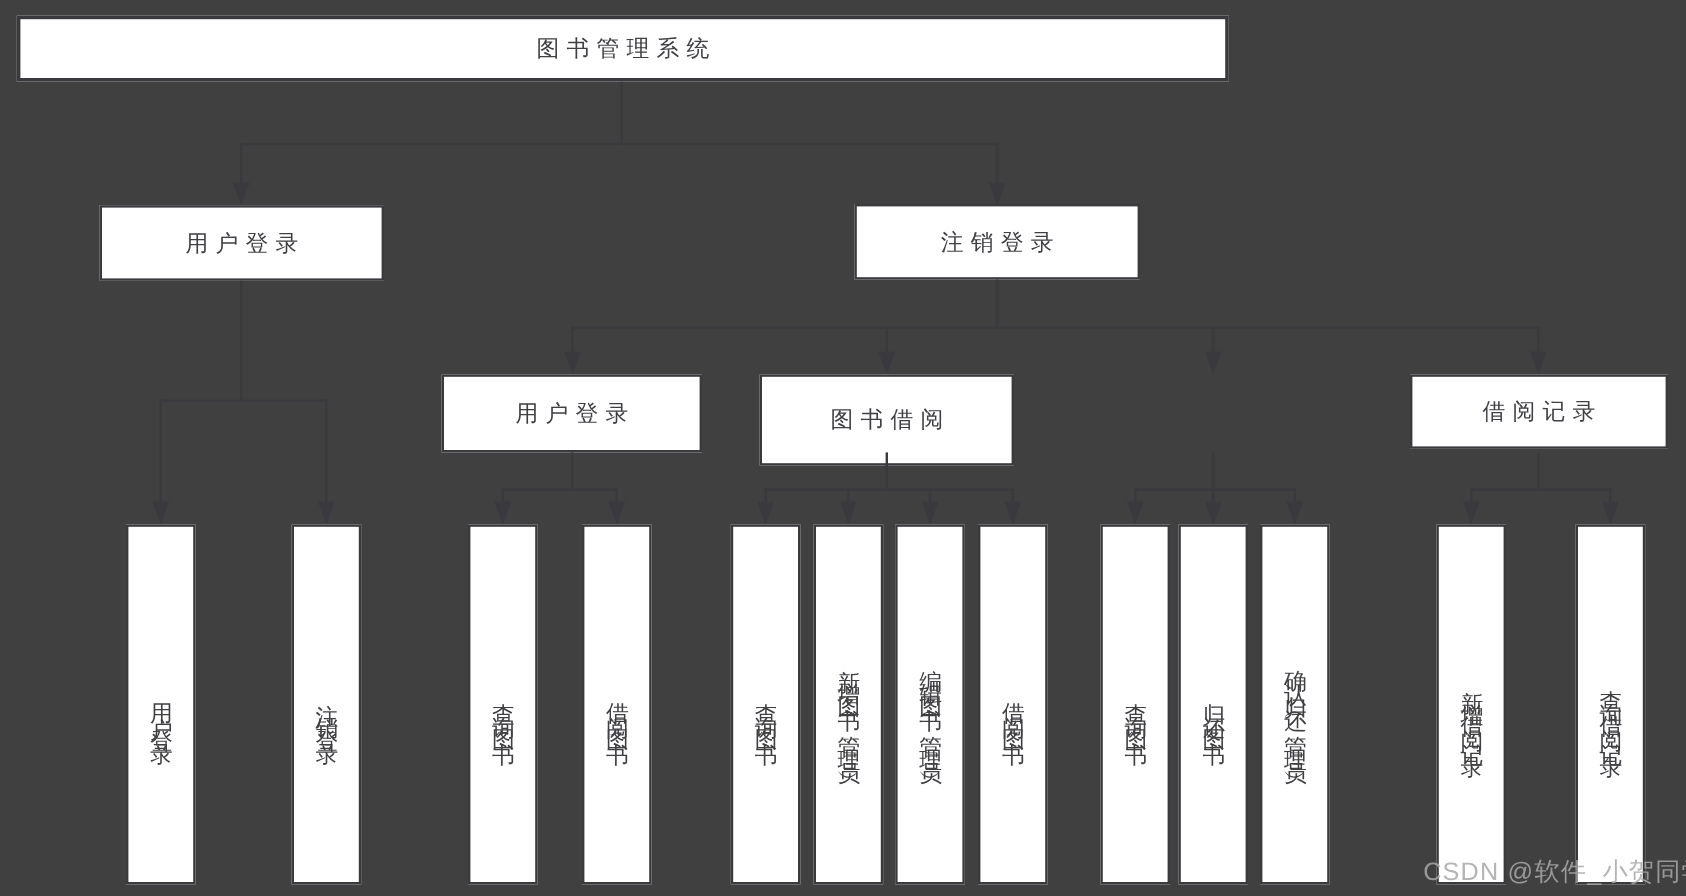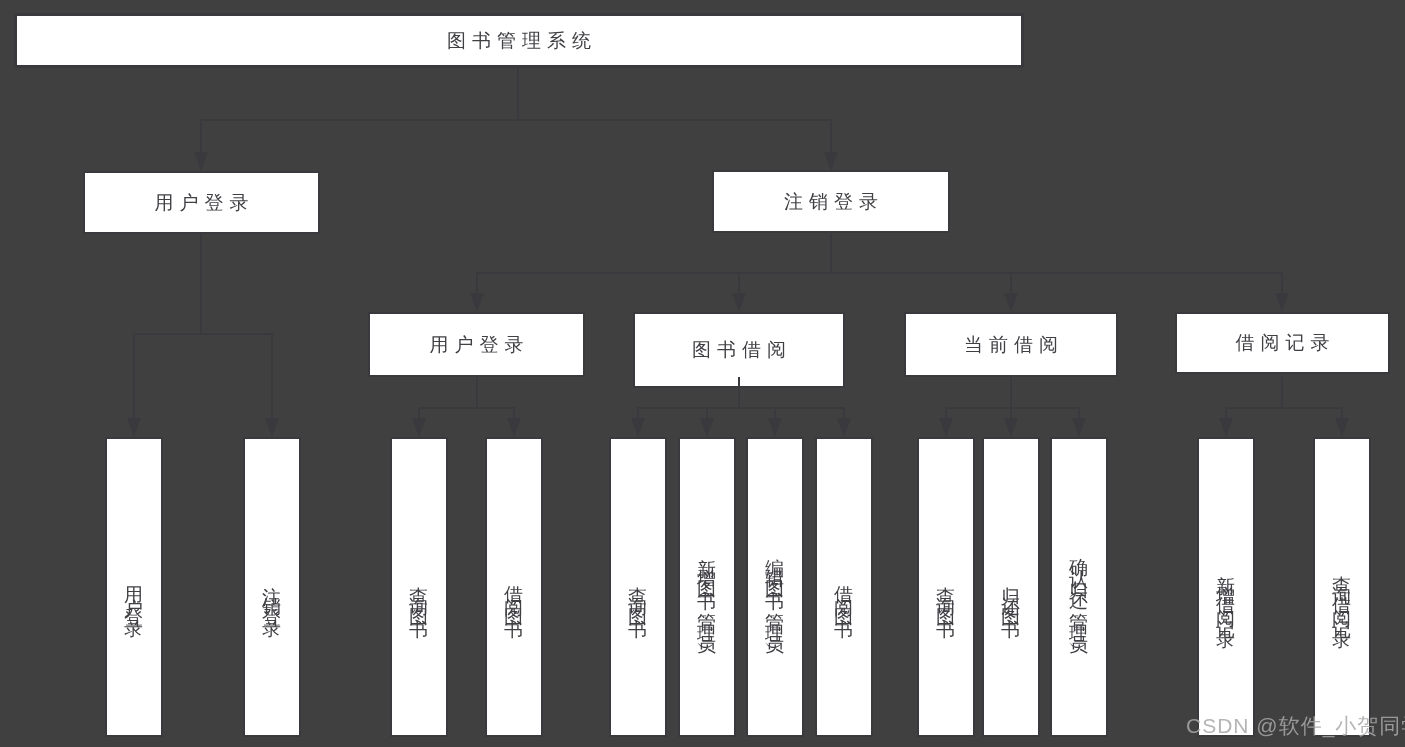--- a/index.html
+++ b/index.html
@@ -108,23 +108,20 @@
   <div class="arrow" style="left:732px; top:293px;"></div>
   <div class="arrow" style="left:1004px; top:293px;"></div>
   <div class="arrow" style="left:1275px; top:293px;"></div>
 
   <div class="hbox" style="left:368px; top:312px; width:217px; height:65px;">
     <span>用户登录</span>
   </div>
   <div class="hbox" style="left:633px; top:312px; width:212px; height:76px;">
     <span>图书借阅</span>
   </div>
-  <div class="hbox" style="left:904px; top:312px; width:214px; height:65px;">
-    <span>当前借阅</span>
-  </div>
   <div class="hbox" style="left:1175px; top:312px; width:215px; height:62px;">
     <span>借阅记录</span>
   </div>
 
   <div class="line" style="left:476px; top:377px; width:2px; height:32px;"></div>
   <div class="line" style="left:418px; top:407px; width:97px; height:2px;"></div>
   <div class="line" style="left:418px; top:407px; width:2px; height:13px;"></div>
   <div class="line" style="left:513px; top:407px; width:2px; height:13px;"></div>
   <div class="arrow" style="left:412px; top:418px;"></div>
   <div class="arrow" style="left:507px; top:418px;"></div>

